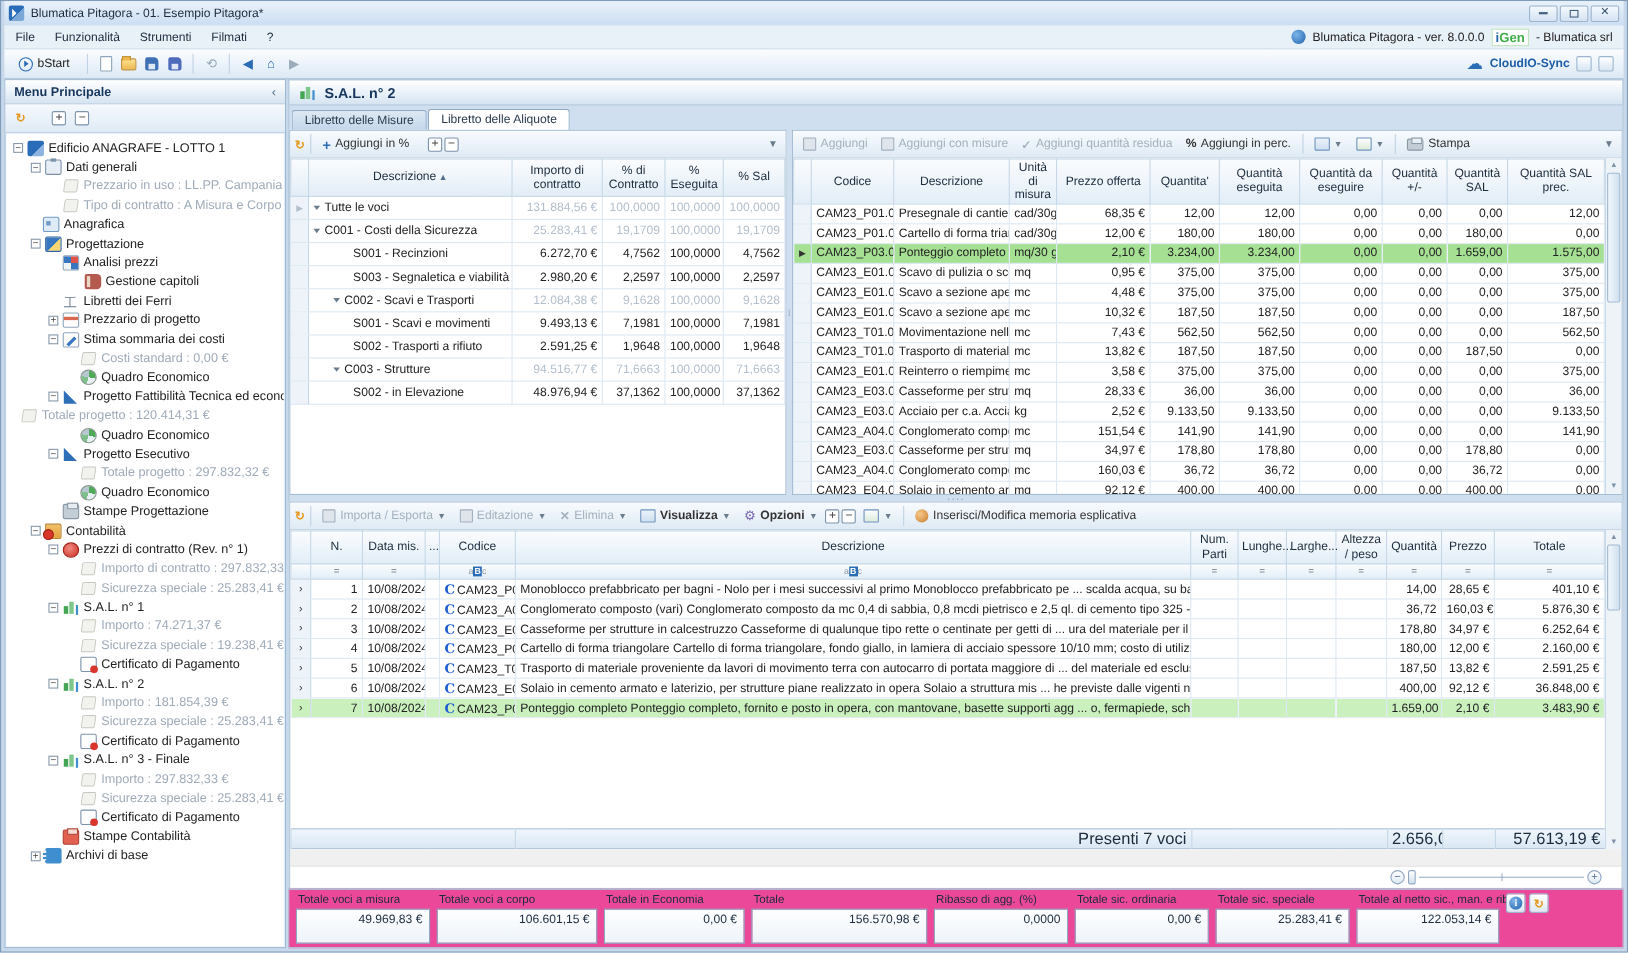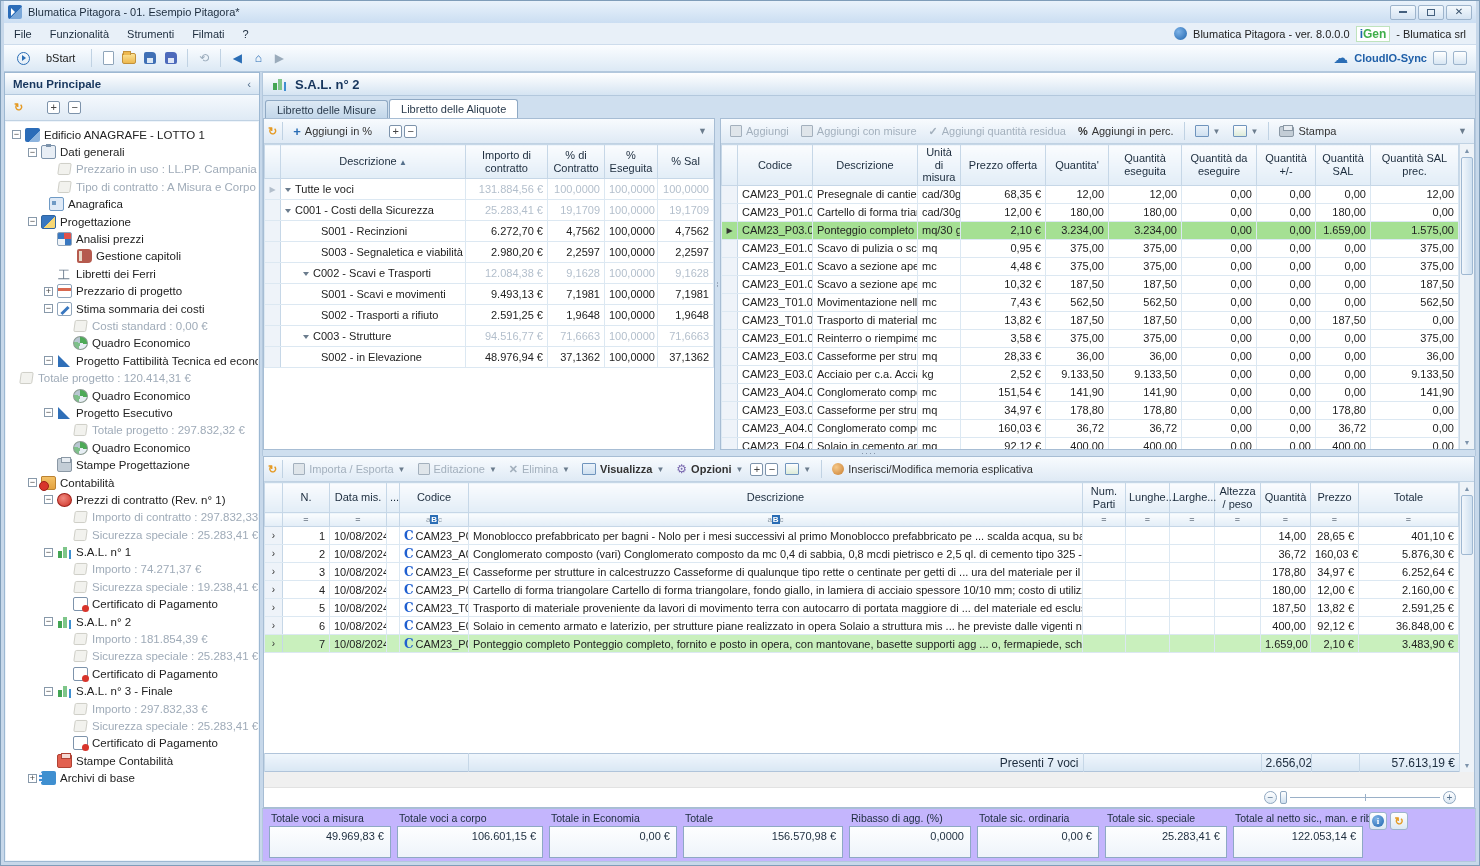--- a/index.html
+++ b/index.html
@@ -25,21 +25,21 @@
   .menubar { height:22px; display:flex; align-items:center; gap:18px; padding:0 10px; background:#e8f0f8; border-bottom:1px solid #cddcec; }
   .menu-item { color:#1c2c3d; }
   .menubar-right { margin-left:auto; display:flex; align-items:center; gap:6px; }
   .ver-icon { width:13px; height:13px; border-radius:50%; background:radial-gradient(circle at 35% 35%, #7db3e8, #1f64ad); }
   .igen-badge { border:1px solid #bfe3bd; background:#fff; padding:0 3px; font-weight:bold; font-size:12px; }
   .igen-badge .i-part { color:#1f64ad; } .igen-badge .gen-part { color:#3fae49; }
 
   
   .toolbar { height:27px; display:flex; align-items:center; gap:5px; padding:0 5px; background:linear-gradient(#fbfdff,#dcE9f5); border-bottom:1px solid #b3c8dd; }
   .tbsep { width:1px; height:18px; background:#c0d2e3; margin:0 3px; }
-  .bstart { display:flex; align-items:center; gap:16px; padding:2px 7px; border:1px solid transparent; border-radius:3px; }
+  .bstart { display:flex; align-items:center; gap:4px; padding:2px 7px; border:1px solid transparent; border-radius:3px; }
   .play-circle { width:13px; height:13px; border:1.5px solid #2a6db5; border-radius:50%; position:relative; }
   .play-circle::after { content:""; position:absolute; left:4px; top:2.5px; border-left:4px solid #2a6db5; border-top:3px solid transparent; border-bottom:3px solid transparent; }
   .mi { display:inline-flex; width:16px; height:16px; align-items:center; justify-content:center; font-size:12px; line-height:1; }
   .ic-doc { width:11px; height:14px; background:#fff; border:1px solid #8fa5ba; border-radius:1px; }
   .ic-folder { width:14px; height:11px; background:linear-gradient(#fbe294,#edb84f); border:1px solid #c2913a; border-radius:1px 2px 2px 2px; position:relative; }
   .ic-folder::before { content:""; position:absolute; top:-3px; left:0; width:6px; height:3px; background:#edb84f; border:1px solid #c2913a; border-bottom:none; }
   .ic-floppy { width:12px; height:12px; background:#3f6fb5; border-radius:2px 4px 2px 2px; position:relative; }
   .ic-floppy::after { content:""; position:absolute; left:3px; bottom:1px; width:6px; height:5px; background:#dce8f5; }
   .ic-floppy2 { filter:hue-rotate(10deg); }
   .glyph-blue { color:#2a6db5; } .glyph-gray { color:#9aabbb; } .glyph-orange { color:#e59a23; font-weight:bold; }
@@ -128,29 +128,29 @@
   .vscroll { width:15px; background:#eef3f8; border-left:1px solid #c9d9e8; display:flex; flex-direction:column; }
   .vs-btn { height:13px; text-align:center; font-size:7px; color:#7d93ab; line-height:13px; }
   .vs-thumb { margin:0 1px; background:linear-gradient(90deg,#f2f7fc,#cfe0f0); border:1px solid #9fb8d2; border-radius:2px; }
   .vs-track { flex:1; }
 
   .hsplit { height:6px; display:flex; align-items:center; justify-content:center; color:#7a8aa0; font-size:9px; line-height:4px; letter-spacing:1px; background:#cfdfef; border-left:1px solid #b3c8dd; border-right:1px solid #b3c8dd; }
 
   .bottom-panel { height:352px; display:flex; flex-direction:column; background:#fff; border:1px solid #a7bdd4; margin:0 1px; }
   .bottom-body { flex:1; display:flex; min-height:0; flex-direction:column; }
   .grid-footer-band { background:linear-gradient(#f0f6fc,#d9e7f4); border-top:1px solid #b0c4da; border-bottom:1px solid #b0c4da; }
-  .grid-footer-band td { border:none !important; height:18px; font-size:12px; color:#1c2c3d; border-left:1px solid #c6d7e7 !important; }
+  .grid-footer-band td { border:none !important; height:18px; font-size:15px; color:#1c2c3d; border-left:1px solid #c6d7e7 !important; }
   .strip-gray { height:16px; background:#f0f0f0; border-bottom:1px solid #e2e2e2; }
   .strip-slider { height:19px; background:#fff; display:flex; align-items:center; justify-content:flex-end; gap:3px; padding-right:18px; }
   .zoom-circle { width:13px; height:13px; border-radius:50%; border:1px solid #8fa7c0; background:linear-gradient(#fff,#dce8f3); color:#55708c; font-size:10px; line-height:11px; text-align:center; }
   .zoom-track { width:150px; height:1px; background:#9ab0c8; position:relative; }
   .zoom-track::after { content:""; position:absolute; left:50%; top:-3px; width:1px; height:7px; background:#9ab0c8; }
   .zoom-thumb { width:7px; height:13px; border:1px solid #8fa7c0; background:linear-gradient(#fff,#cfe0f0); border-radius:2px; margin-left:-148px; }
 
-  .statusbar { flex:1; display:flex; gap:6px; padding:3px 6px 0; background:#c4b5fd; border:1px solid #b3c8dd; border-top:1px solid #aabfd6; align-items:flex-start; }
+  .statusbar { flex:1; display:flex; gap:6px; padding:3px 6px 0; background:#ec4899; border:1px solid #b3c8dd; border-top:1px solid #aabfd6; align-items:flex-start; }
   .sb-field { display:flex; flex-direction:column; gap:2px; }
   .sb-field .lbl { font-size:10.5px; color:#1c2c3d; padding-left:2px; white-space:nowrap; }
   .sb-field .val { height:32px; border:1px solid #8ea9c4; background:linear-gradient(#fdfeff,#eef4fa); text-align:right; padding:3px 6px 0; color:#1c2c3d; }
   .sb-icons { display:flex; gap:3px; align-items:flex-end; padding-bottom:1px; }
   .info-btn { width:18px; height:18px; border:1px solid #9db4cc; border-radius:3px; background:linear-gradient(#fff,#dce8f3); display:flex; align-items:center; justify-content:center; }
   .info-ball { width:12px; height:12px; border-radius:50%; background:radial-gradient(circle at 35% 30%,#7db3e8,#1f64ad); color:#fff; font-size:9px; font-weight:bold; text-align:center; line-height:12px; font-family:"Liberation Serif", serif; }
 </style>
 </head>
 <body>
 
@@ -243,21 +243,21 @@
           <div class="tree-row" style="padding-left: 38px;">
             <span class="expander noexp">−</span>
             <span class="ti ti-tag"></span>
             <span class="muted">Prezzario in uso : LL.PP. Campania 2023</span>
           </div>
           <div class="tree-row" style="padding-left: 38px;">
             <span class="expander noexp">−</span>
             <span class="ti ti-tag"></span>
             <span class="muted">Tipo di contratto : A Misura e Corpo</span>
           </div>
-          <div class="tree-row" style="padding-left: 30px;">
+          <div class="tree-row" style="padding-left: 20px;">
             <span class="expander noexp">−</span>
             <span class="ti ti-card"></span>
             <span>Anagrafica</span>
           </div>
           <div class="tree-row" style="padding-left: 22px;">
             <span class="expander">−</span>
             <span class="ti ti-design"></span>
             <span>Progettazione</span>
           </div>
           <div class="tree-row" style="padding-left: 38px;">

